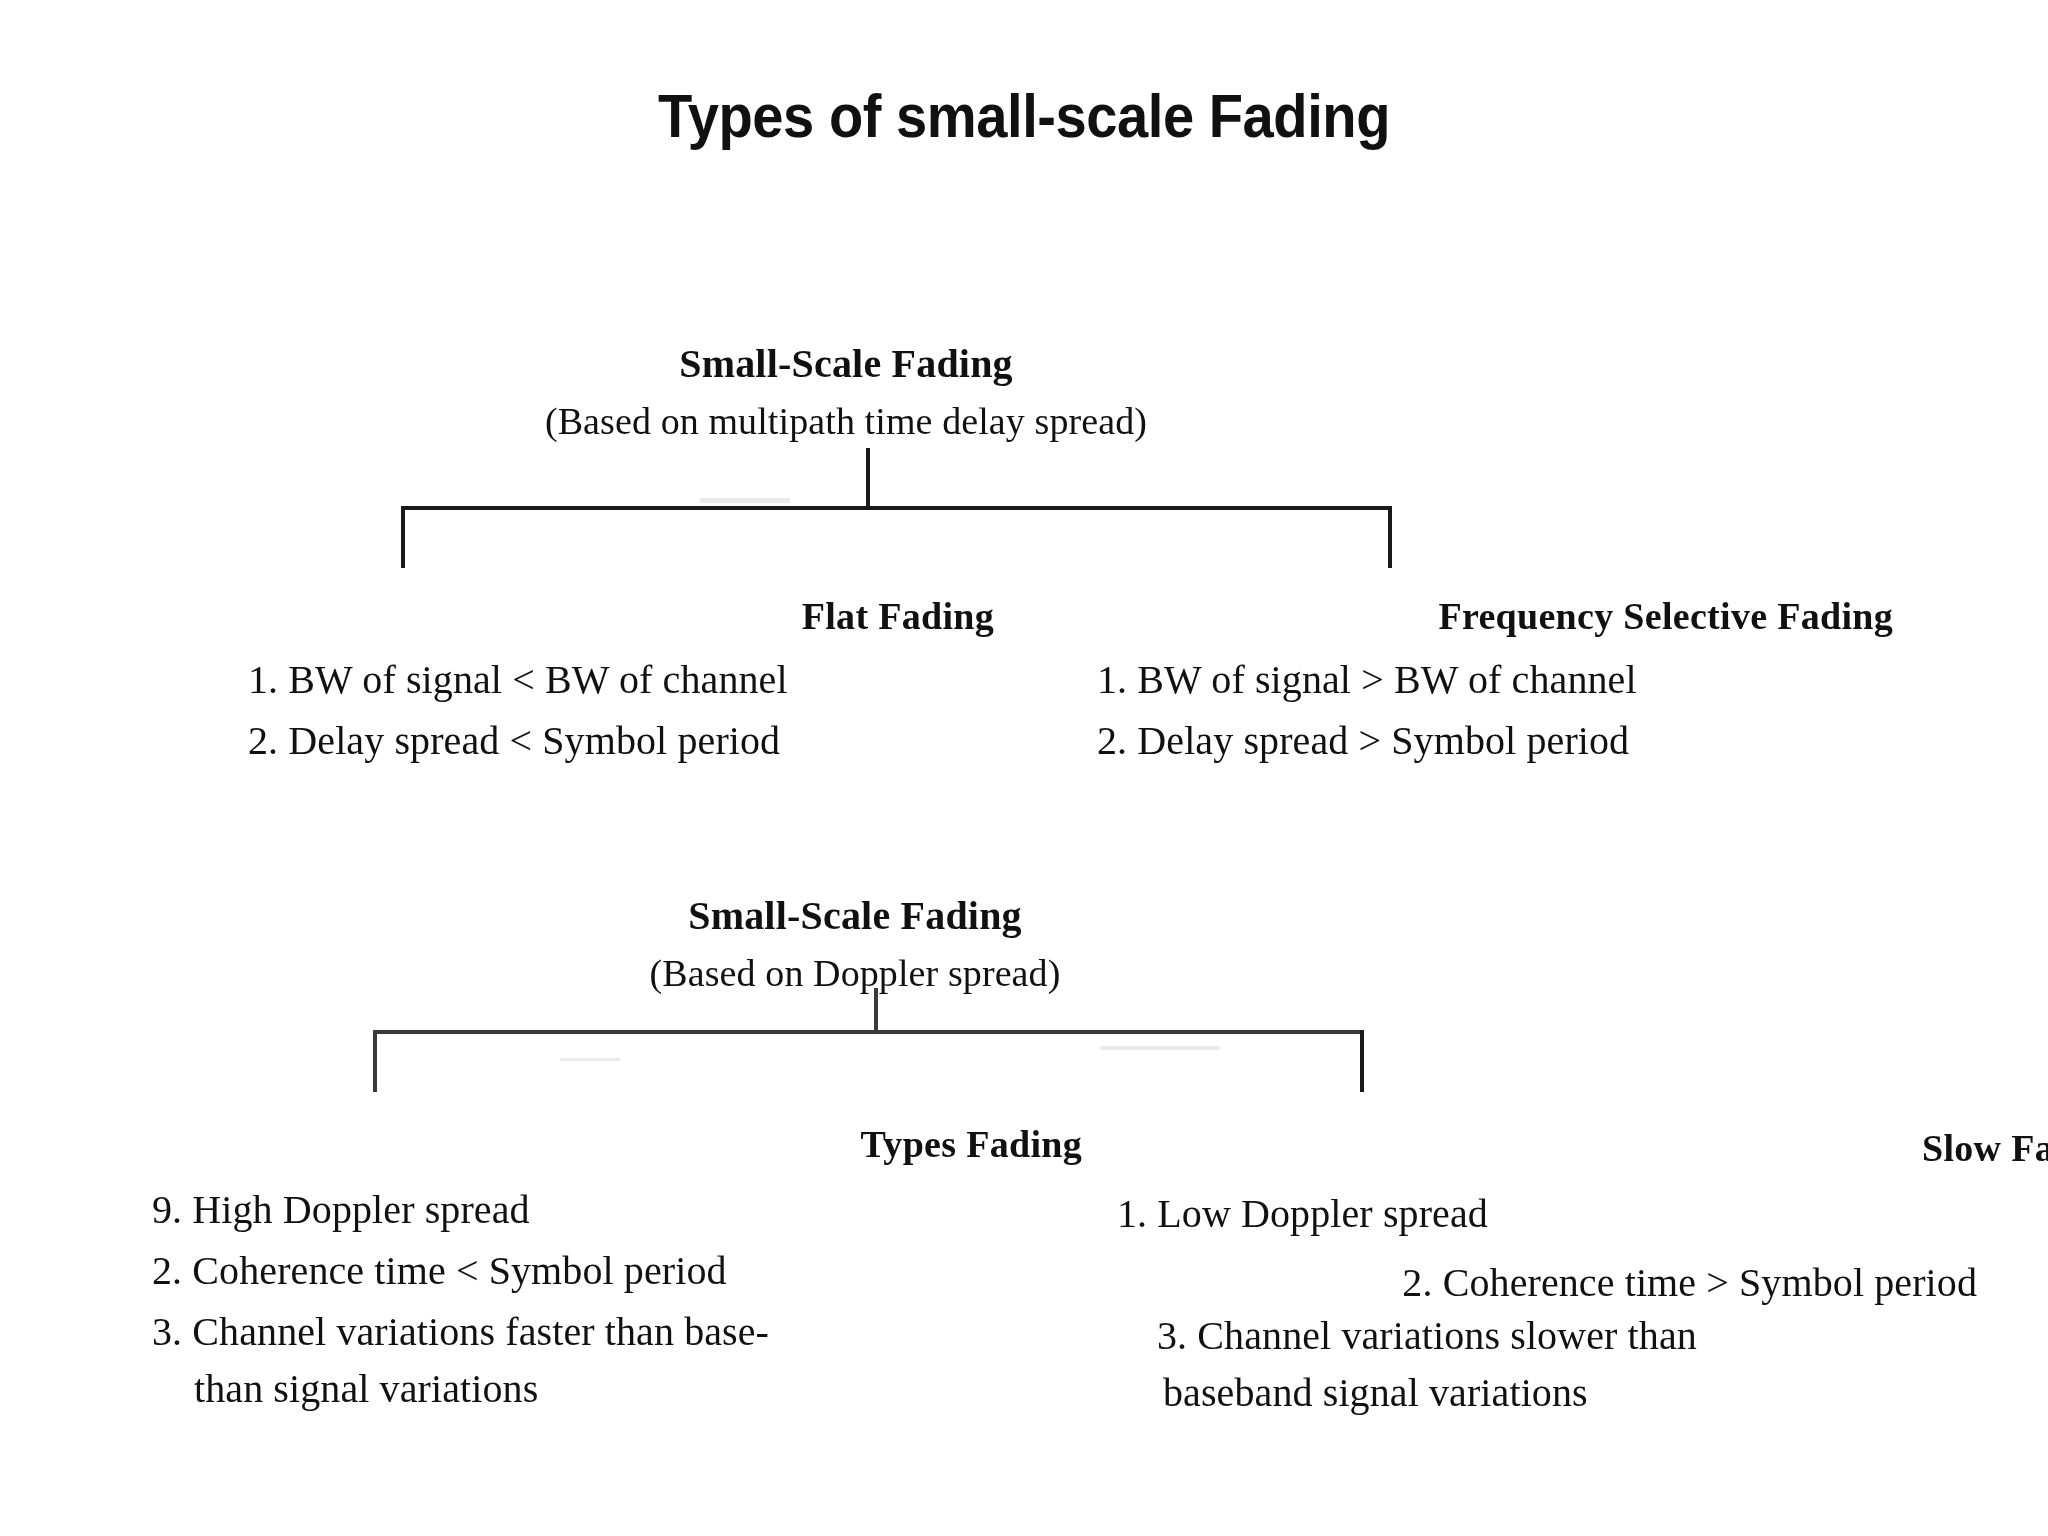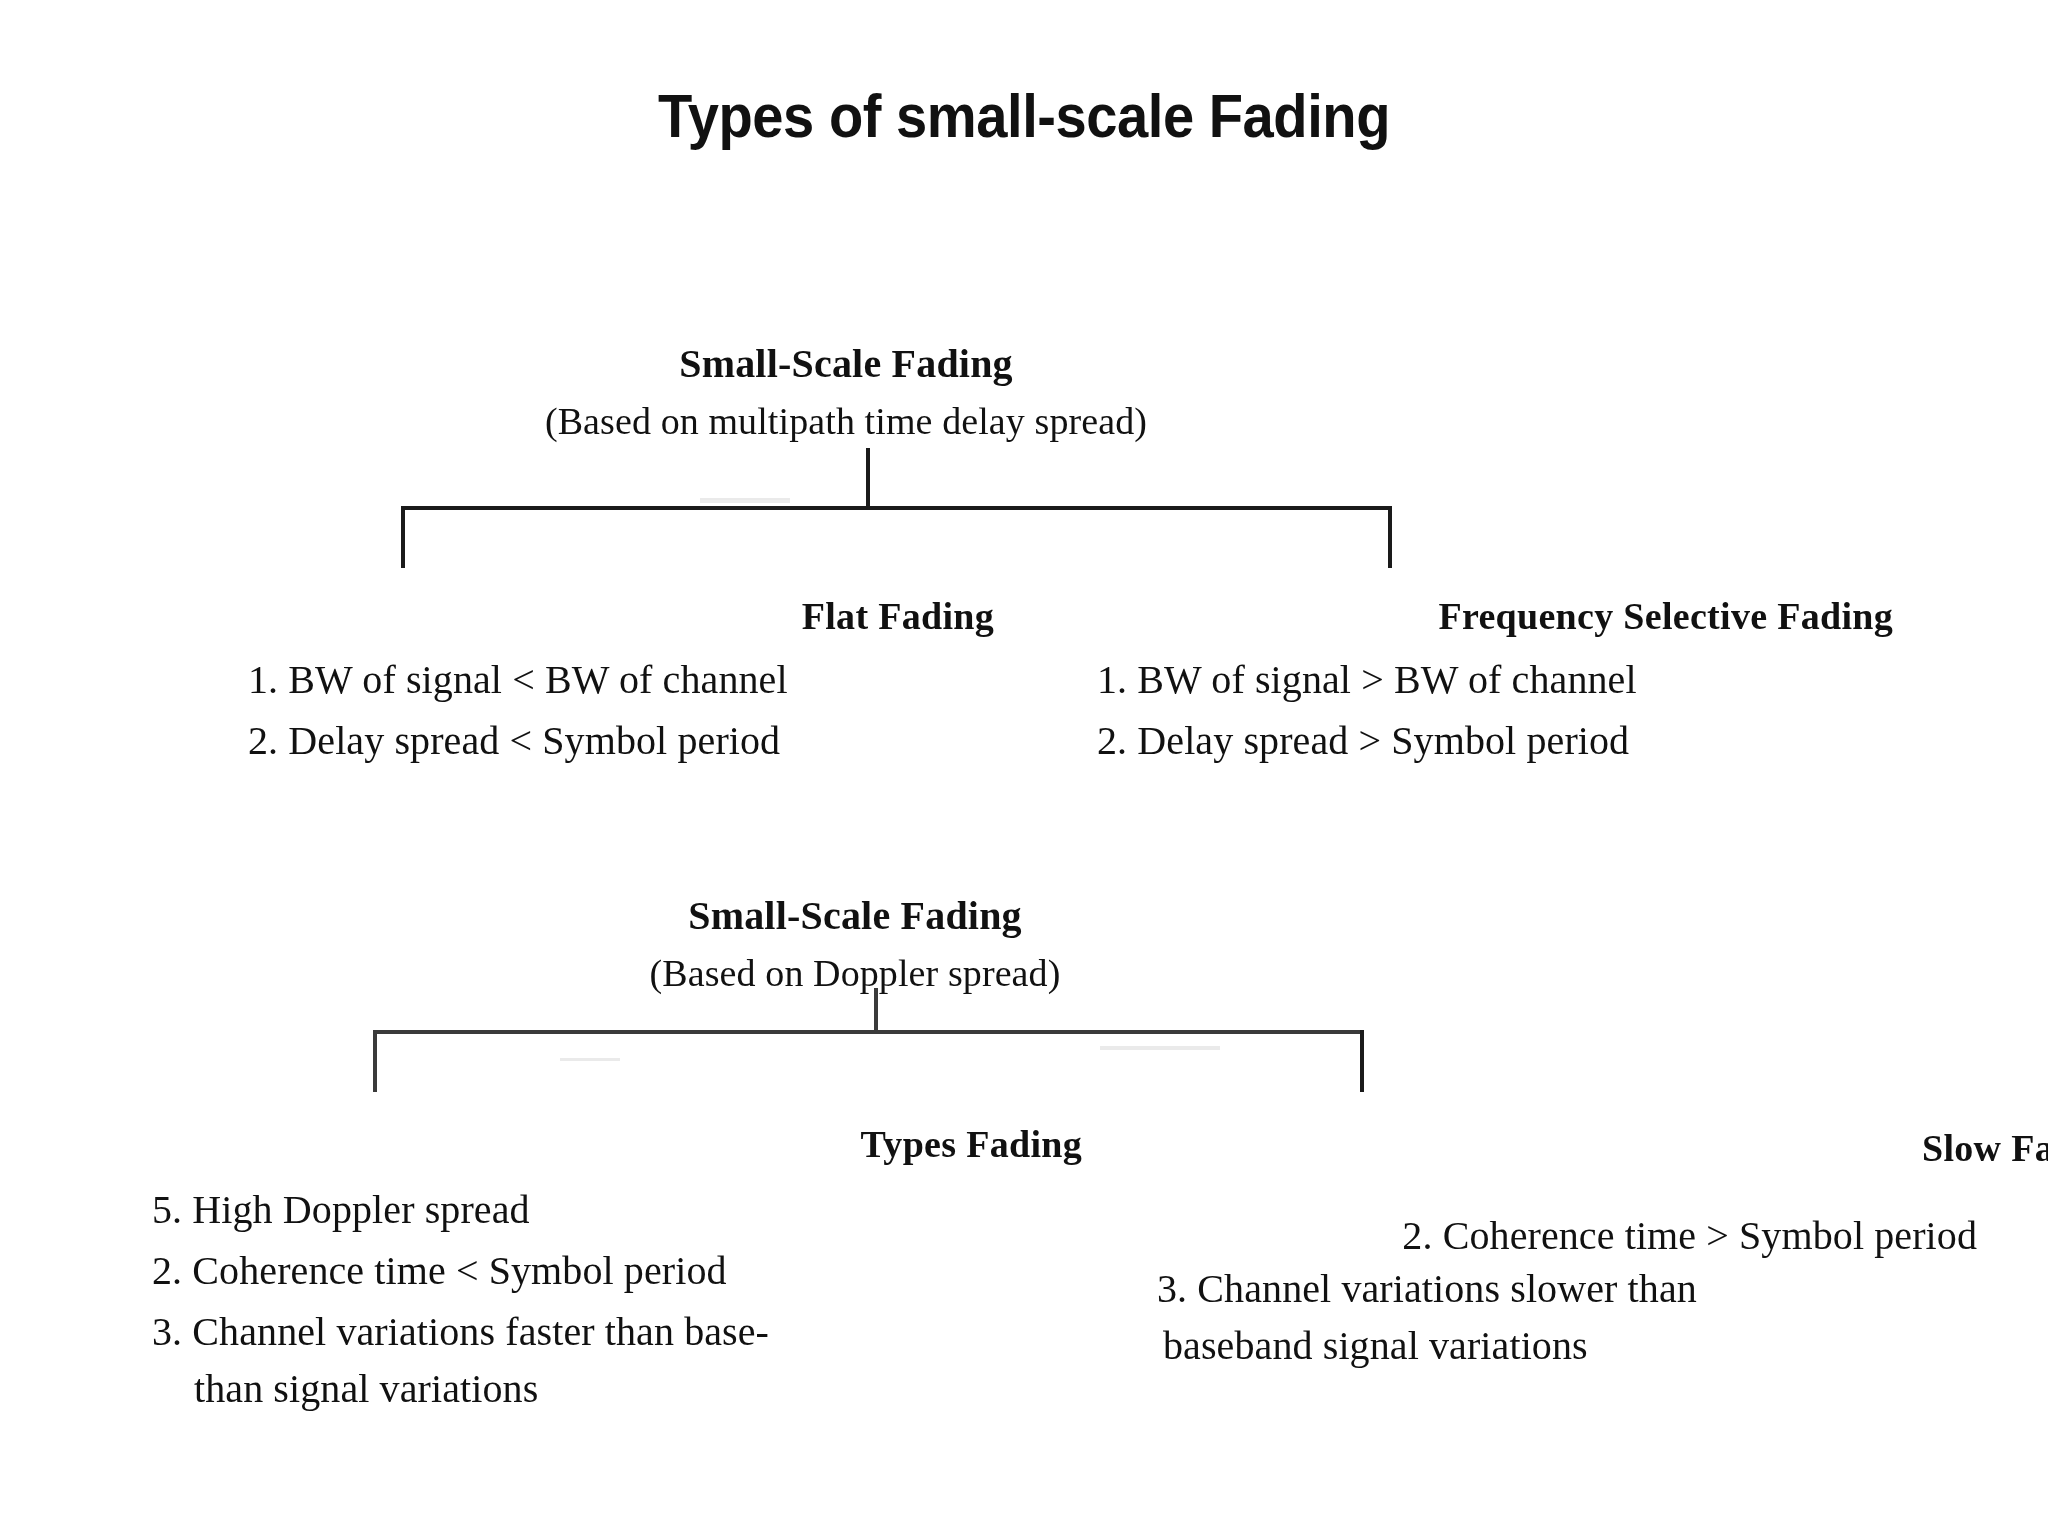--- a/index.html
+++ b/index.html
@@ -148,32 +148,33 @@
   </div>
 
   <div class="line-v line-soft" style="left:874px;top:988px;height:44px;"></div>
   <div class="line-h line-soft" style="left:373px;top:1030px;width:991px;"></div>
   <div class="line-v line-soft" style="left:373px;top:1030px;height:62px;"></div>
   <div class="line-v" style="left:1360px;top:1030px;height:62px;"></div>
 
   <div class="list-block" style="left:152px;top:1122px;width:820px;">
     <div class="scan-text branch-title" style="position:relative;left:110px;top:0;">Types Fading</div>
     <div style="height:20px;"></div>
-    <div class="scan-text branch-item" style="position:relative;left:0;top:0;">5. High Doppler spread</div>
+    <div class="scan-text branch-item" style="position:relative;left:0;top:0;">9. High Doppler spread</div>
     <div style="height:14px;"></div>
     <div class="scan-text branch-item" style="position:relative;left:0;top:0;">2. Coherence time &lt; Symbol period</div>
     <div style="height:14px;"></div>
     <div class="scan-text branch-item" style="position:relative;left:0;top:0;">3. Channel variations faster than base-</div>
     <div style="height:10px;"></div>
     <div class="scan-text branch-item" style="position:relative;left:42px;top:0;">than signal variations</div>
   </div>
 
   <div class="list-block" style="left:1103px;top:1126px;width:860px;">
     <div class="scan-text branch-title" style="position:relative;left:164px;top:0;">Slow Fading</div>
     <div style="height:20px;"></div>
+    <div class="scan-text branch-item" style="position:relative;left:14px;top:0;">1. Low Doppler spread</div>
     <div style="height:14px;"></div>
     <div class="scan-text branch-item" style="position:relative;left:14px;top:8px;text-align:right;">2. Coherence time &gt; Symbol period</div>
     <div style="height:14px;"></div>
     <div class="scan-text branch-item" style="position:relative;left:14px;top:0;margin-left:40px;">3. Channel variations slower than</div>
     <div style="height:10px;"></div>
     <div class="scan-text branch-item" style="position:relative;left:60px;top:0;">baseband signal variations</div>
   </div>
 
 </div>
 

